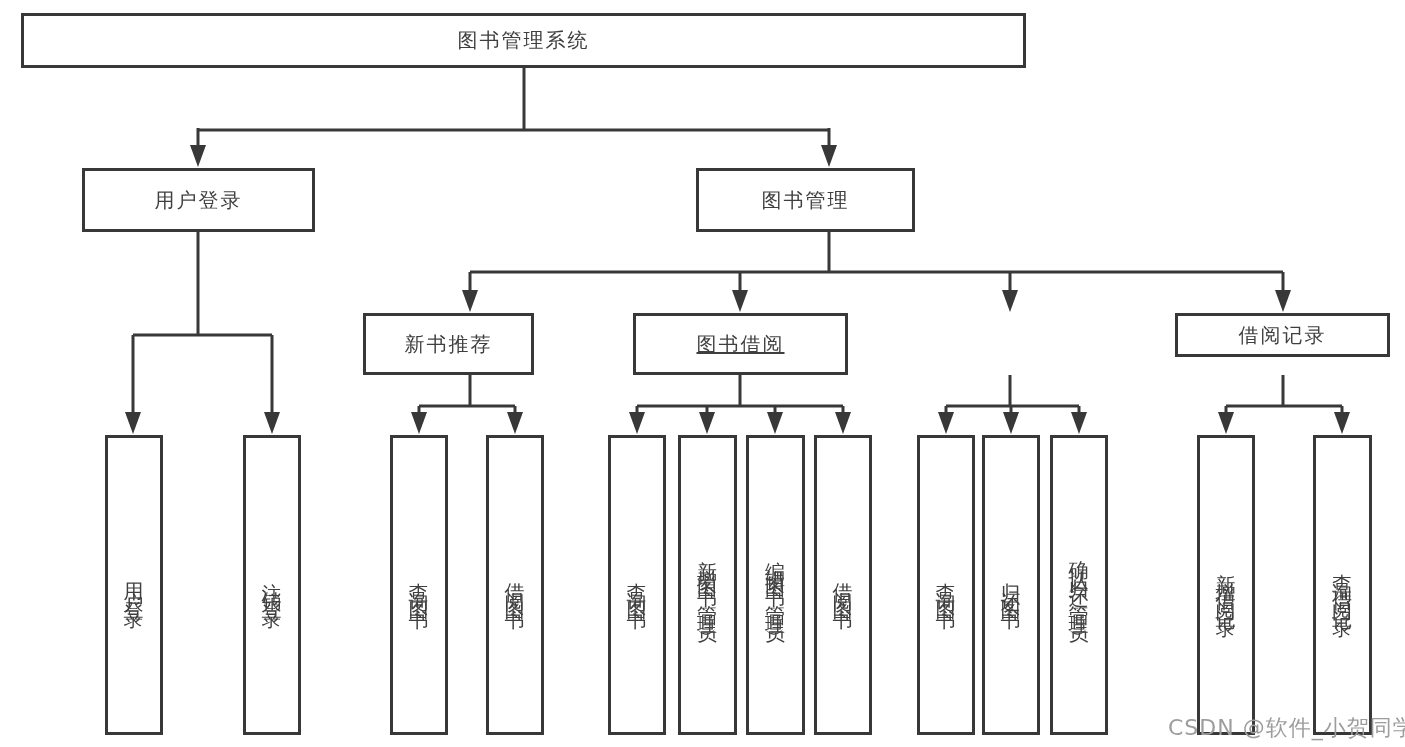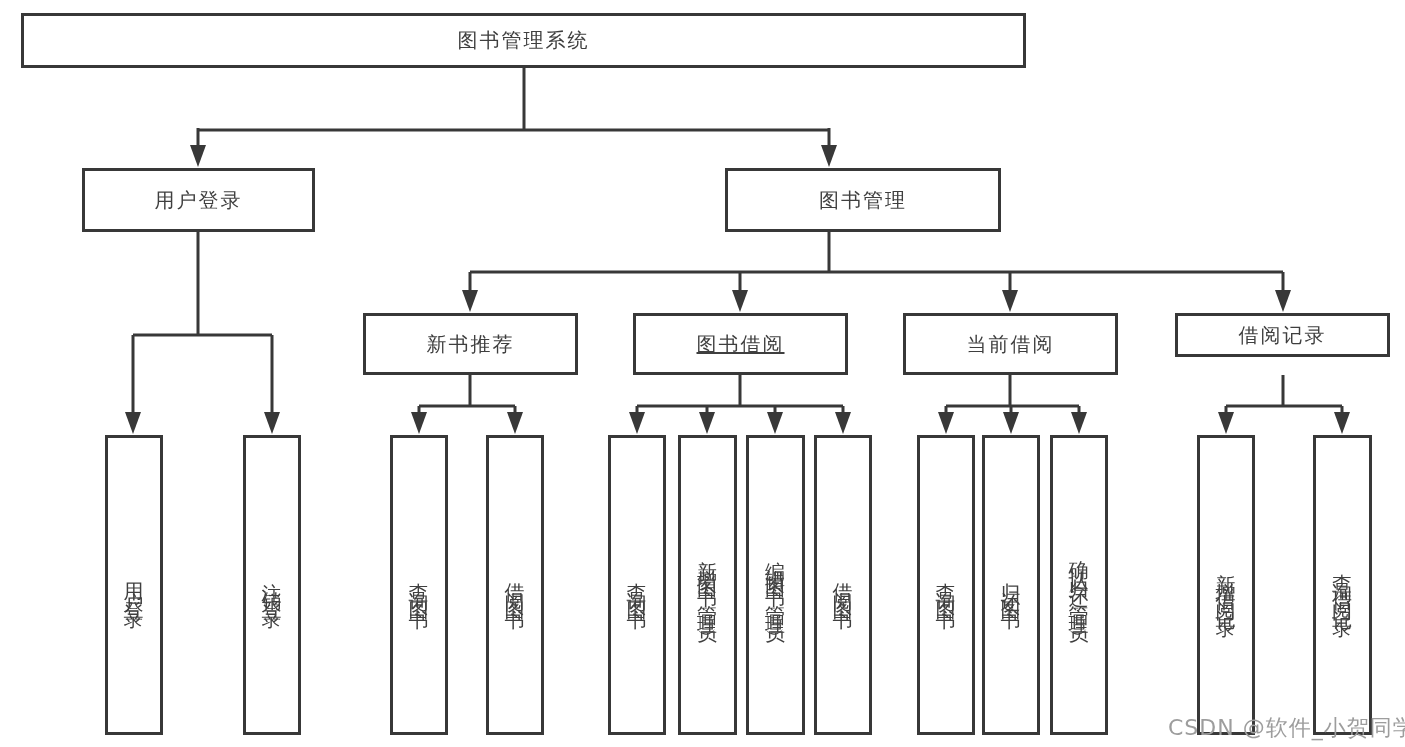--- a/index.html
+++ b/index.html
@@ -94,32 +94,29 @@
     </g>
   </svg>
 
   <div class="box root-box" style="left:21px; top:13px; width:1005px; height:55px;">
     <span>图书管理系统</span>
   </div>
 
   <div class="box h-box" style="left:82px; top:168px; width:233px; height:64px;">
     <span>用户登录</span>
   </div>
-  <div class="box h-box" style="left:725px; top:168px; width:276px; height:64px;">
+  <div class="box h-box" style="left:696px; top:168px; width:219px; height:64px;">
     <span>图书管理</span>
   </div>
 
-  <div class="box h-box" style="left:363px; top:313px; width:215px; height:62px;">
+  <div class="box h-box" style="left:363px; top:313px; width:171px; height:62px;">
     <span>新书推荐</span>
   </div>
   <div class="box h-box" style="left:633px; top:313px; width:215px; height:62px;text-decoration:underline;">
     <span>图书借阅</span>
-  </div>
-  <div class="box h-box" style="left:903px; top:313px; width:215px; height:62px;">
-    <span>当前借阅</span>
   </div>
   <div class="box h-box" style="left:1175px; top:313px; width:215px; height:44px;">
     <span>借阅记录</span>
   </div>
 
   <div class="box v-box" style="left:105px; top:435px; width:58px; height:300px;">
     <span class="vtext">用户登录</span>
   </div>
   <div class="box v-box" style="left:243px; top:435px; width:58px; height:300px;">
     <span class="vtext">注销登录</span>

